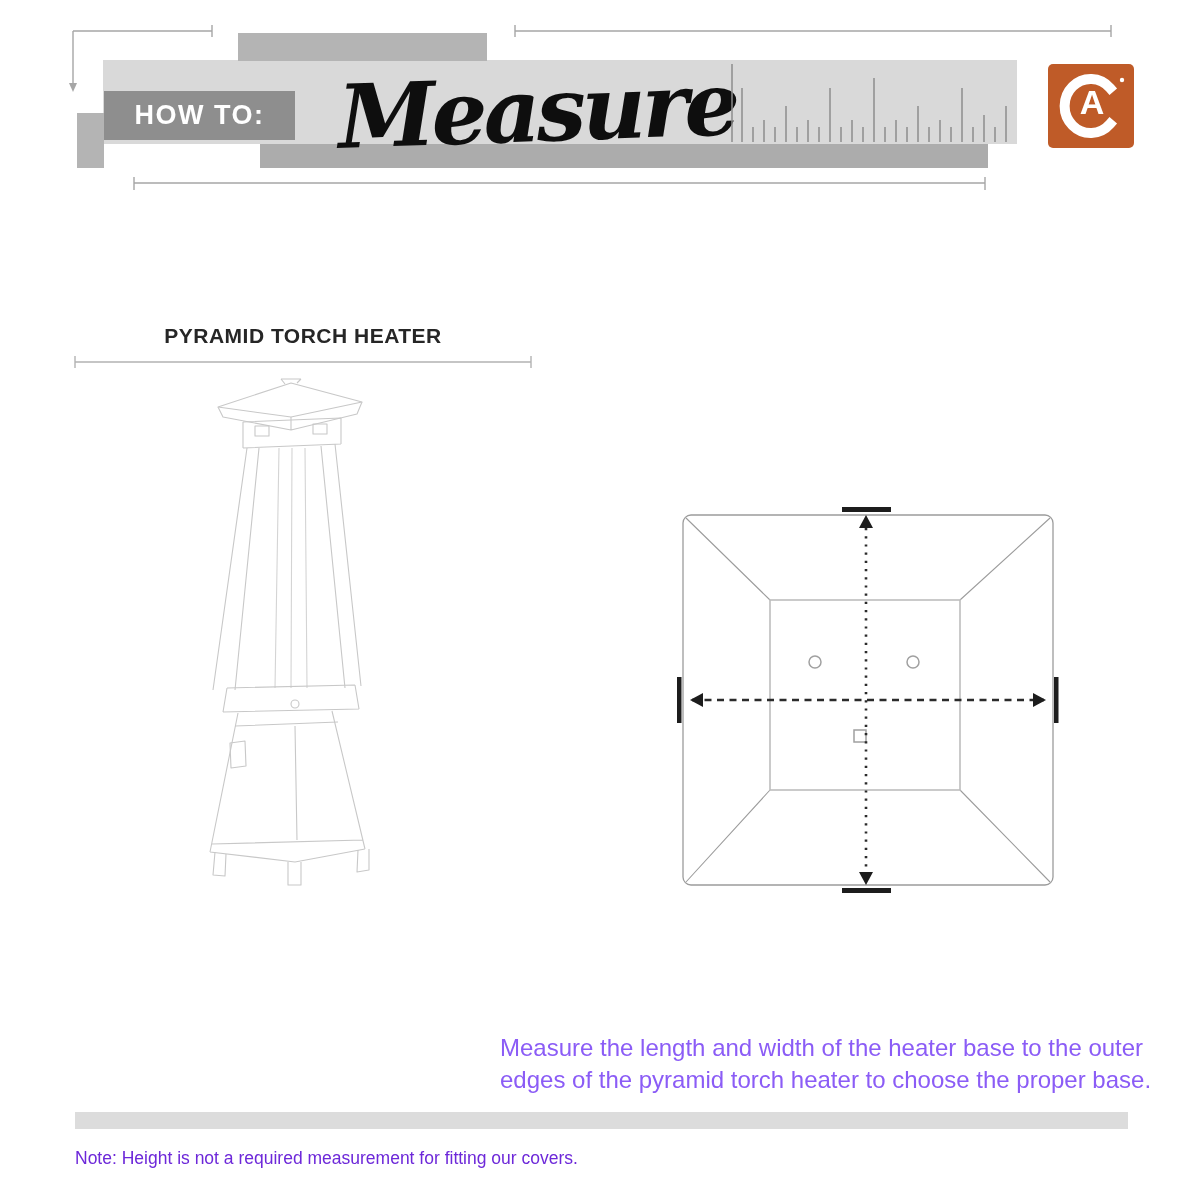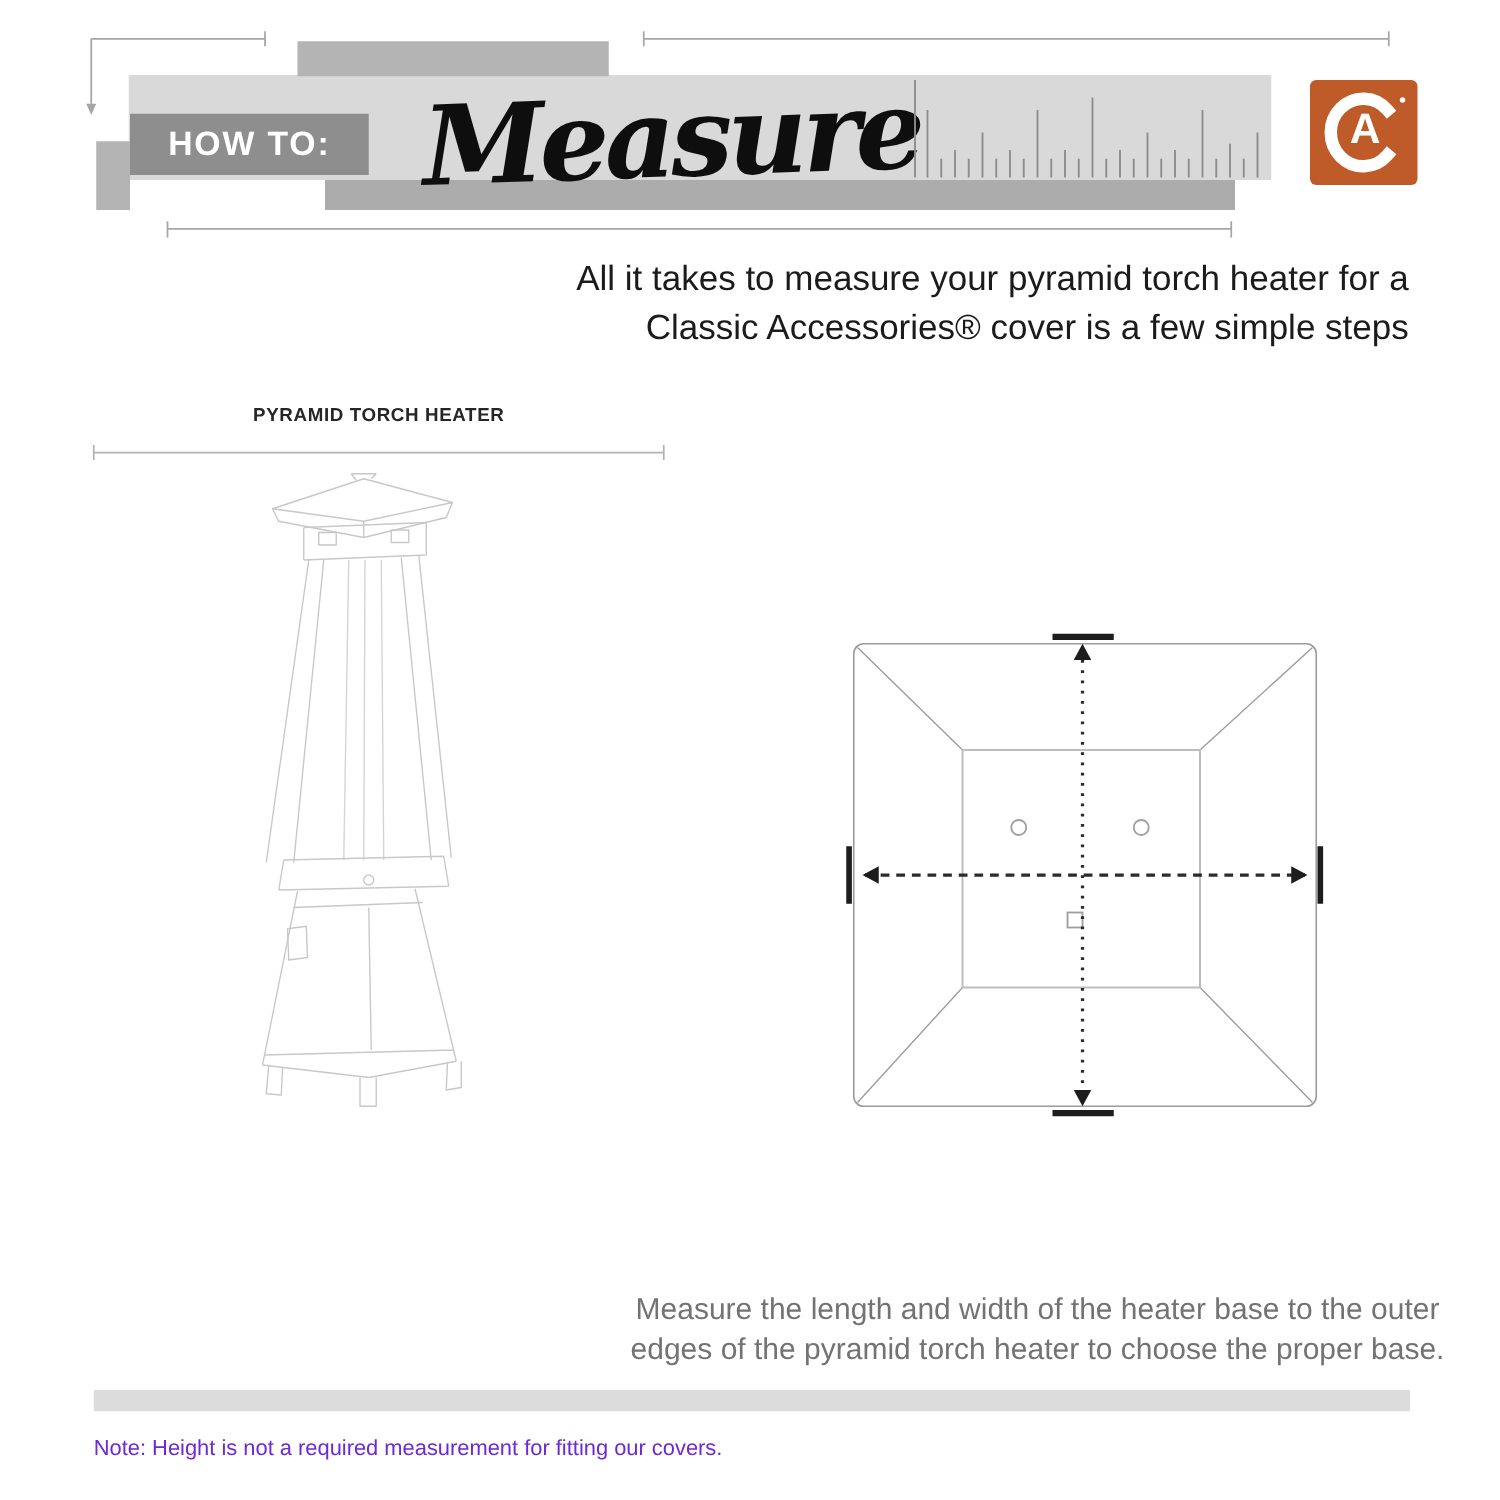--- a/index.html
+++ b/index.html
@@ -41,27 +41,27 @@
   .intro {
     right:73px; top:203px; width:900px;
     text-align:right; color:#1b1b1b;
     font-size:28px; line-height:39px;
   }
 
   
   .heater-label {
     left:75px; top:324px; width:456px;
     text-align:center; font-weight:bold;
-    font-size:15px; letter-spacing:0.5px; color:#262626;
+    font-size:21px; letter-spacing:0.5px; color:#262626;
   }
 
   
   .caption {
     left:500px; top:1032px; width:660px;
-    text-align:center; color:#737373;
+    color:#8b5cf6;
     font-size:24px; line-height:32px;
   }
   .divider { left:75px; top:1112px; width:1053px; height:17px; background:#dcdcdc; }
   .footnote { left:75px; top:1148px; font-size:17.5px; color:#6d28d9; }
 
   svg { display:block; }
 </style>
 </head>
 <body>
 
@@ -115,24 +115,20 @@
   </svg>
 
   <div class="abs logo-box">
     <svg width="86" height="84" viewBox="0 0 86 84">
       <path d="M62,24 A26,27 0 1 0 62,60" fill="none" stroke="#ffffff" stroke-width="10" stroke-linecap="square"></path>
       <text x="44" y="50" text-anchor="middle" fill="#ffffff" font-family="Liberation Sans, sans-serif" font-size="34" font-weight="bold">A</text>
       <circle cx="74" cy="16" r="2.2" fill="#ffffff"></circle>
     </svg>
   </div>
 
-  <div class="abs intro">
-    <div>All it takes to measure your pyramid torch heater for a</div>
-    <div>Classic Accessories® cover is a few simple steps</div>
-  </div>
 
   <div class="abs heater-label">PYRAMID TORCH HEATER</div>
   <svg class="abs" style="left:68px;top:350px;" width="470" height="24" viewBox="0 0 470 24" fill="none" stroke="#b3b3b3" stroke-width="1.4">
     <path d="M7,12 H463 M7,6 V18 M463,6 V18"></path>
   </svg>
 
   <svg class="abs" style="left:175px;top:370px;" width="235" height="535" viewBox="0 0 235 535" fill="none" stroke="#c8c8c8" stroke-width="1.1" stroke-linejoin="round">
 
     <path d="M43,37 L116,13 L187,32 L116,47 Z"></path>
     <path d="M106,9 L126,9 M106,9 L110,14 M126,9 L122,13"></path>

